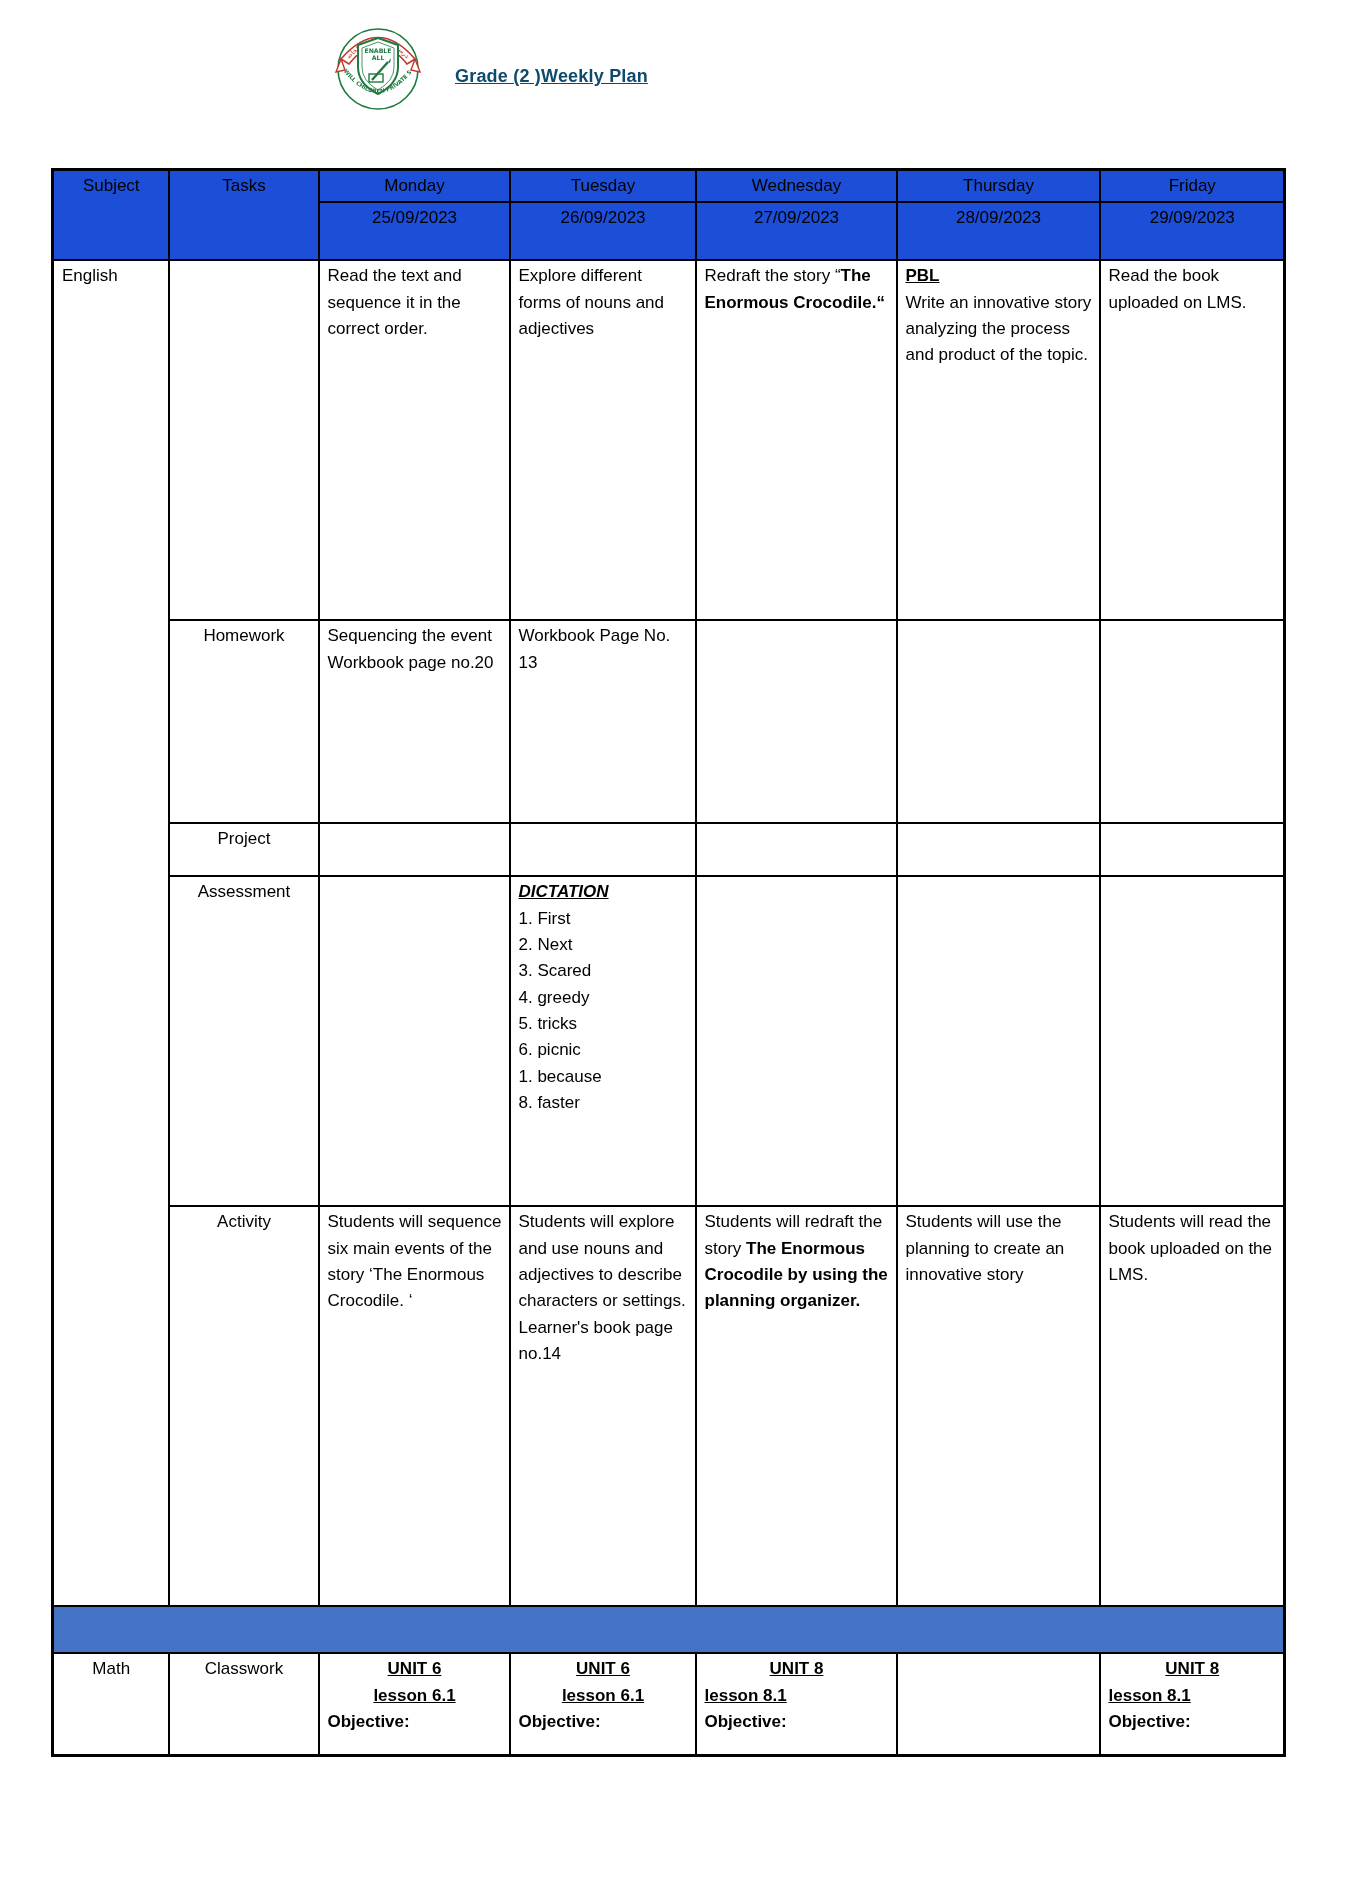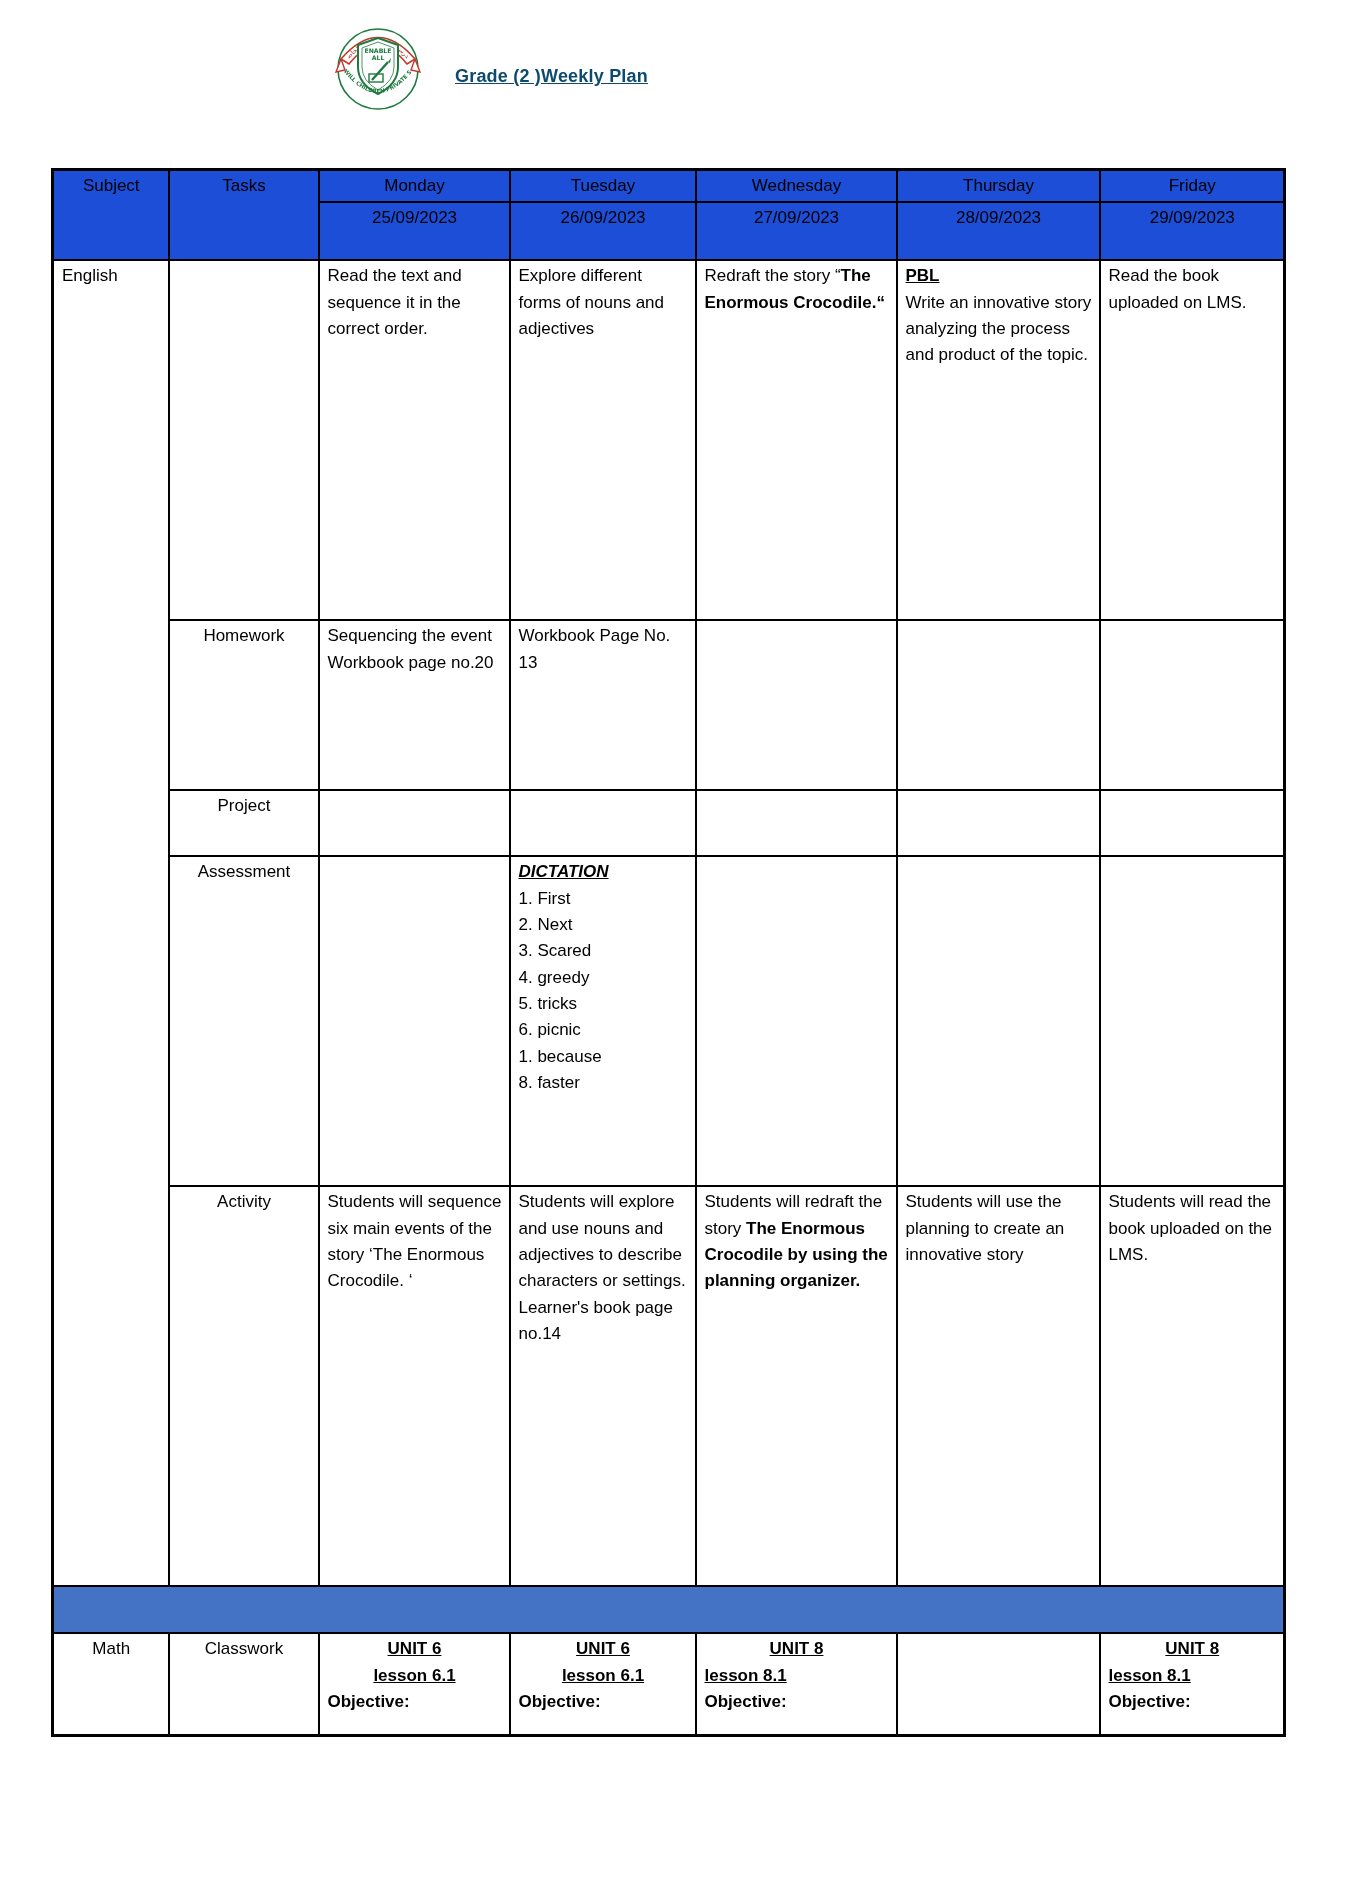--- a/index.html
+++ b/index.html
@@ -128,30 +128,30 @@
       <td class="pad-lg">Read the text and sequence it in the correct order.</td>
       <td class="pad-lg">Explore different forms of nouns  and adjectives</td>
       <td class="pad-md"><span>Redraft the story “</span><span class="bold">The Enormous Crocodile.“</span></td>
       <td class="pad-sm">
         <div class="bold underline">PBL</div>
         <div>Write an innovative story analyzing the process and product of the topic.</div>
       </td>
       <td class="pad-md">Read the book uploaded on LMS.</td>
     </tr>
 
-    <tr style="height:170px">
+    <tr style="height:203px">
       <td class="label-cell">Homework</td>
       <td class="pad-sm">Sequencing the event Workbook page no.20</td>
       <td class="pad-sm">Workbook Page No. 13</td>
       <td></td>
       <td></td>
       <td></td>
     </tr>
 
-    <tr style="height:66px">
+    <tr style="height:53px">
       <td class="label-cell">Project</td>
       <td></td>
       <td></td>
       <td></td>
       <td></td>
       <td></td>
     </tr>
 
     <tr style="height:330px">
       <td class="label-cell">Assessment</td>

